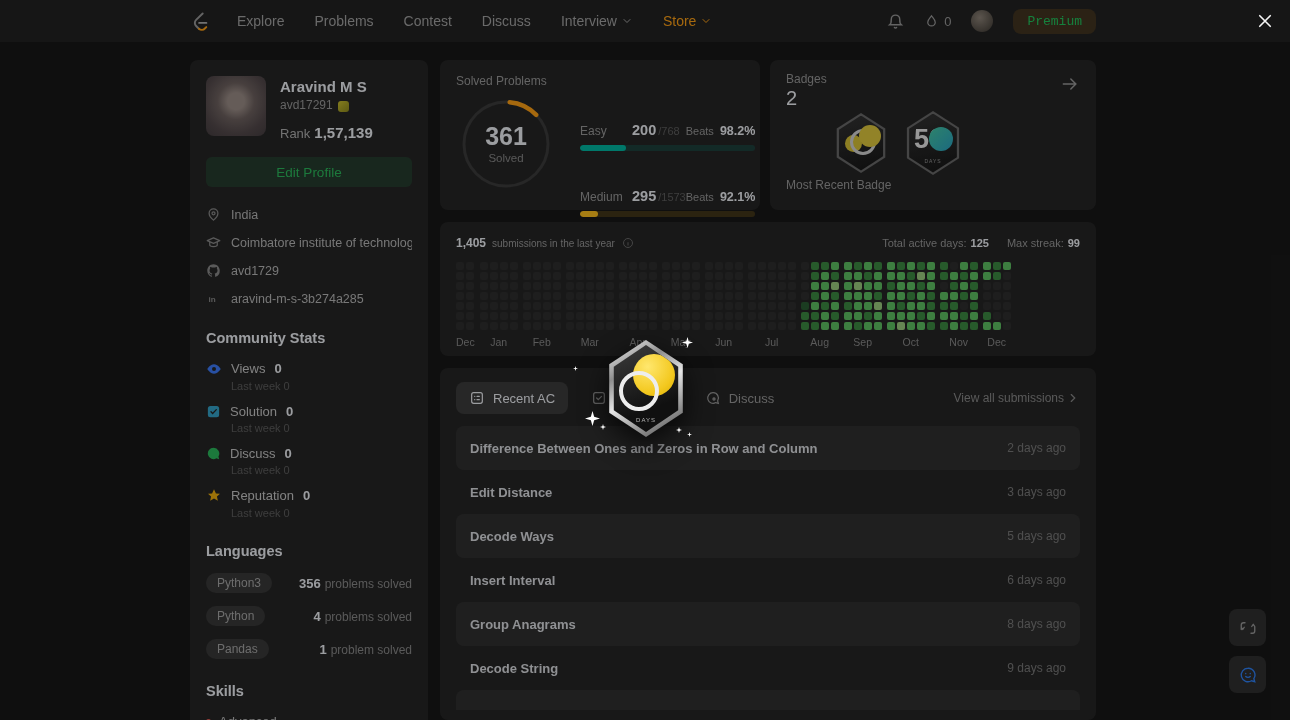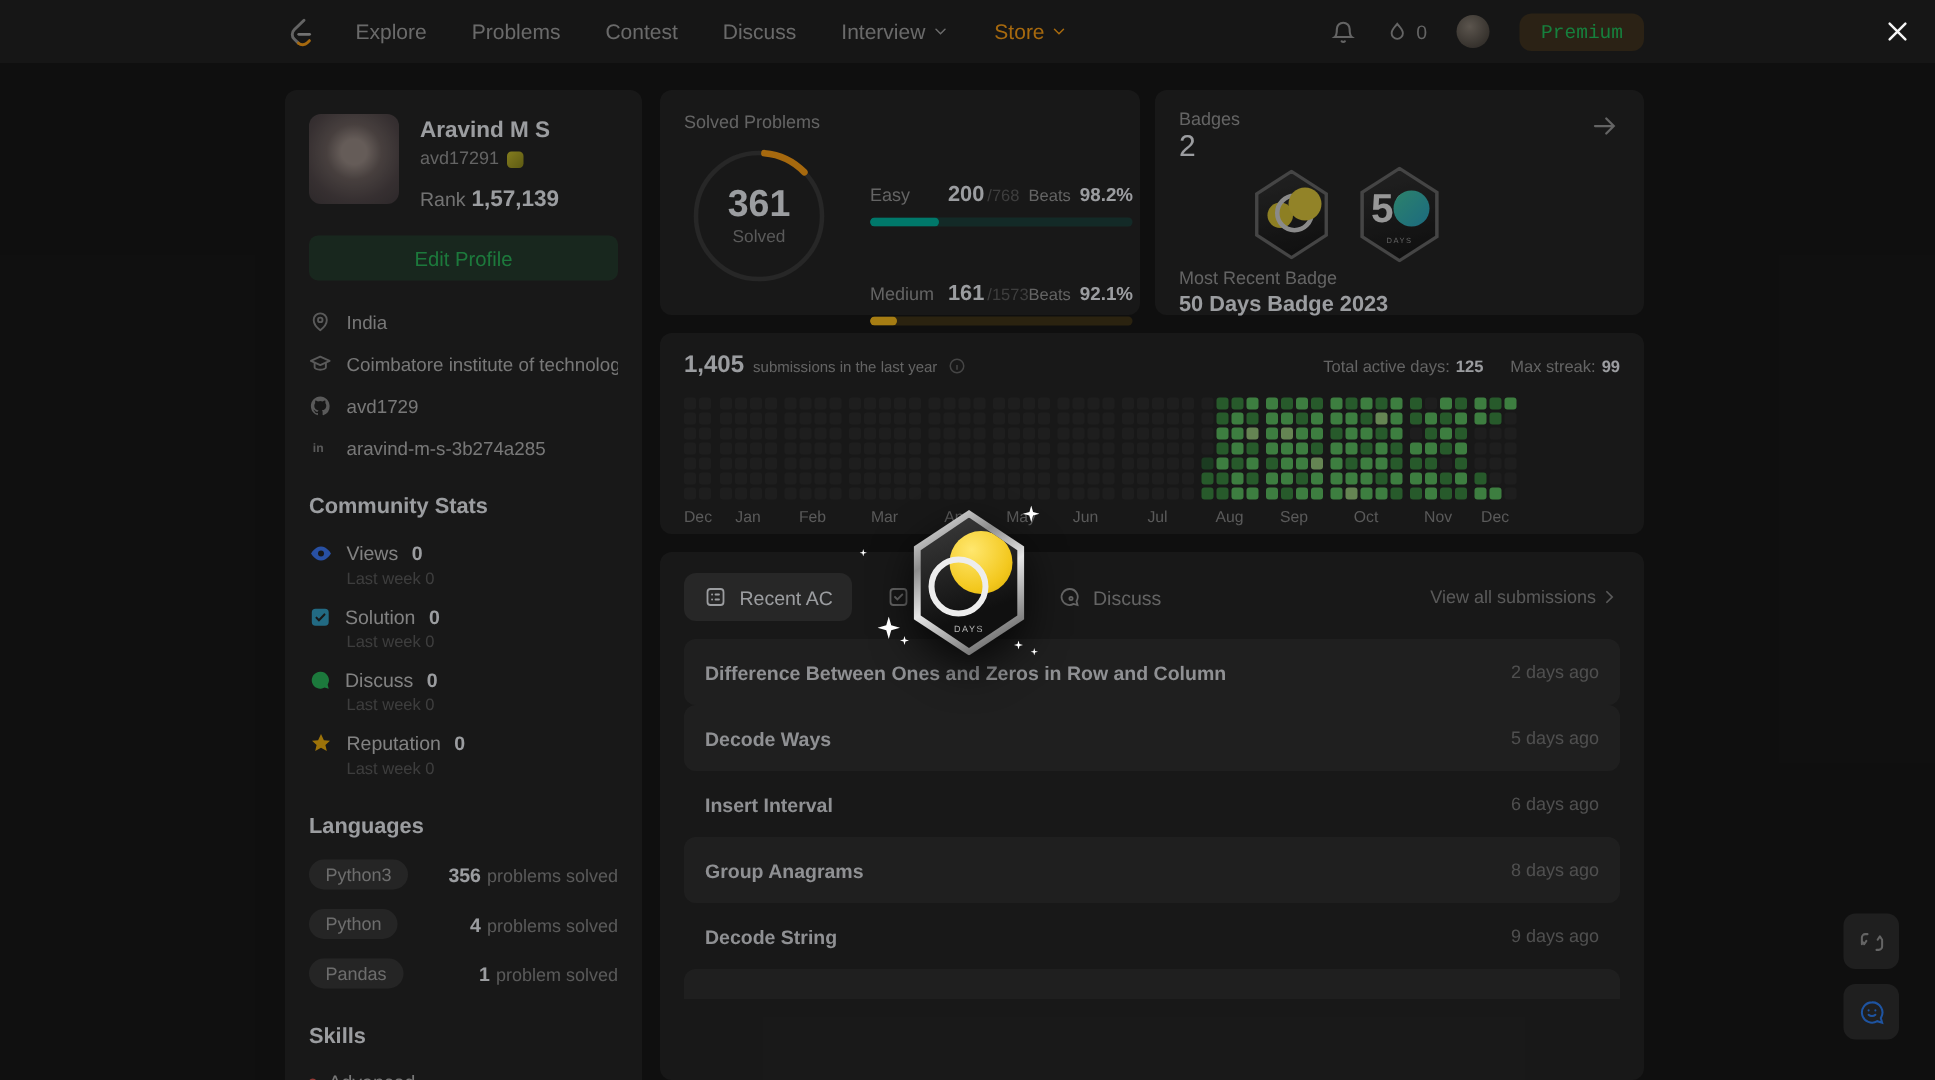--- a/index.html
+++ b/index.html
@@ -87,21 +87,21 @@
   .b50{width:58px;height:64px;}
   .b50 .five{position:absolute;left:10px;top:13px;font-size:27px;font-weight:bold;color:#e8e8e8;}
   .b50 .teal{position:absolute;width:24px;height:24px;border-radius:50%;left:25px;top:16px;
      background:linear-gradient(135deg,#45c9a5,#2ba3c4);}
   .days-sm{position:absolute;left:0;right:0;bottom:11px;text-align:center;font-size:5px;
      letter-spacing:1px;color:#9a9a9a;}
   .bd-recent-l{font-size:12px;color:#9a9a9a;margin-top:4px;}
   .bd-recent-n{font-size:14.5px;font-weight:bold;color:#eff1f6;margin-top:3px;}
   
   .heat-head{display:flex;align-items:baseline;}
-  .heat-total{font-size:16px;font-weight:bold;color:#eff1f6;}
+  .heat-total{font-size:12px;font-weight:bold;color:#eff1f6;}
   .heat-suffix{font-size:10px;color:#9a9a9a;margin-left:6px;text-align:right;}
   .heat-info{margin-left:7px;color:#6a6a6a;position:relative;top:2px;}
   .heat-stats{margin-left:auto;font-size:11px;color:#9a9a9a;display:flex;gap:18px;}
   .heat-stats b{color:#eff1f6;margin-left:4px;}
   .heat-grid{display:flex;gap:5px;margin-top:12px;}
   .hm-month{display:flex;flex-direction:column;}
   .hm-weeks{display:flex;gap:2px;}
   .hm-week{display:flex;flex-direction:column;gap:2px;}
   .hm-cell{width:8px;height:8px;border-radius:2px;}
   .hm-label{font-size:10.5px;color:#8a8a8a;margin-top:6px;text-align:center;}
@@ -353,21 +353,21 @@
               <span class="blab">Beats</span>
               <span class="bval">98.2%</span>
             </div>
     <div class="track" style="background:#00b8a330">
               <div class="fill" style="width:26%;background:#00b8a3"></div>
             </div>
           </div>
           <div class="bar-g">
     <div class="lr">
               <span class="dlab">Medium</span>
-              <span class="cnt">161</span>
+              <span class="cnt">295</span>
               <span class="tot">/1573</span>
               <span class="sp"></span>
               <span class="blab">Beats</span>
               <span class="bval">92.1%</span>
             </div>
     <div class="track" style="background:#ffc01e30">
               <div class="fill" style="width:10%;background:#ffc01e"></div>
             </div>
           </div>
           <div class="bar-g">
@@ -402,21 +402,20 @@
           <div class="c-y2"></div>
       </div>
       <div class="hex b50">
         <div class="hex-in"></div>
         <span class="five">50</span>
         <span class="teal"></span>
         <span class="days-sm">DAYS</span>
       </div>
     </div>
     <div class="bd-recent-l">Most Recent Badge</div>
-    <div class="bd-recent-n">50 Days Badge 2023</div>
   </section>
 
   <section class="card heat-card">
     <div class="heat-head">
       <span class="heat-total">1,405</span>
       <span class="heat-suffix">submissions in the last year</span>
       <span class="heat-info">
         <svg width="12" height="12" viewBox="0 0 24 24" fill="none" stroke="currentColor" stroke-width="2">
           <circle cx="12" cy="12" r="9"></circle>
             <path d="M12 10.5V17M12 7.2v.2"></path>
@@ -998,20 +997,24 @@
         <svg width="14" height="14" viewBox="0 0 24 24" fill="none" stroke="currentColor" stroke-width="2" stroke-linecap="round">
             <path d="M9 6l6 6-6 6"></path>
           </svg>
       </span>
     </div>
     <div class="rows" id="rows">
         <div class="row alt">
           <span class="t">Difference Between Ones and Zeros in Row and Column</span>
           <span class="w">2 days ago</span>
         </div>
+        <div class="row">
+          <span class="t">Edit Distance</span>
+          <span class="w">3 days ago</span>
+        </div>
         <div class="row alt">
           <span class="t">Decode Ways</span>
           <span class="w">5 days ago</span>
         </div>
         <div class="row">
           <span class="t">Insert Interval</span>
           <span class="w">6 days ago</span>
         </div>
         <div class="row alt">
           <span class="t">Group Anagrams</span>

